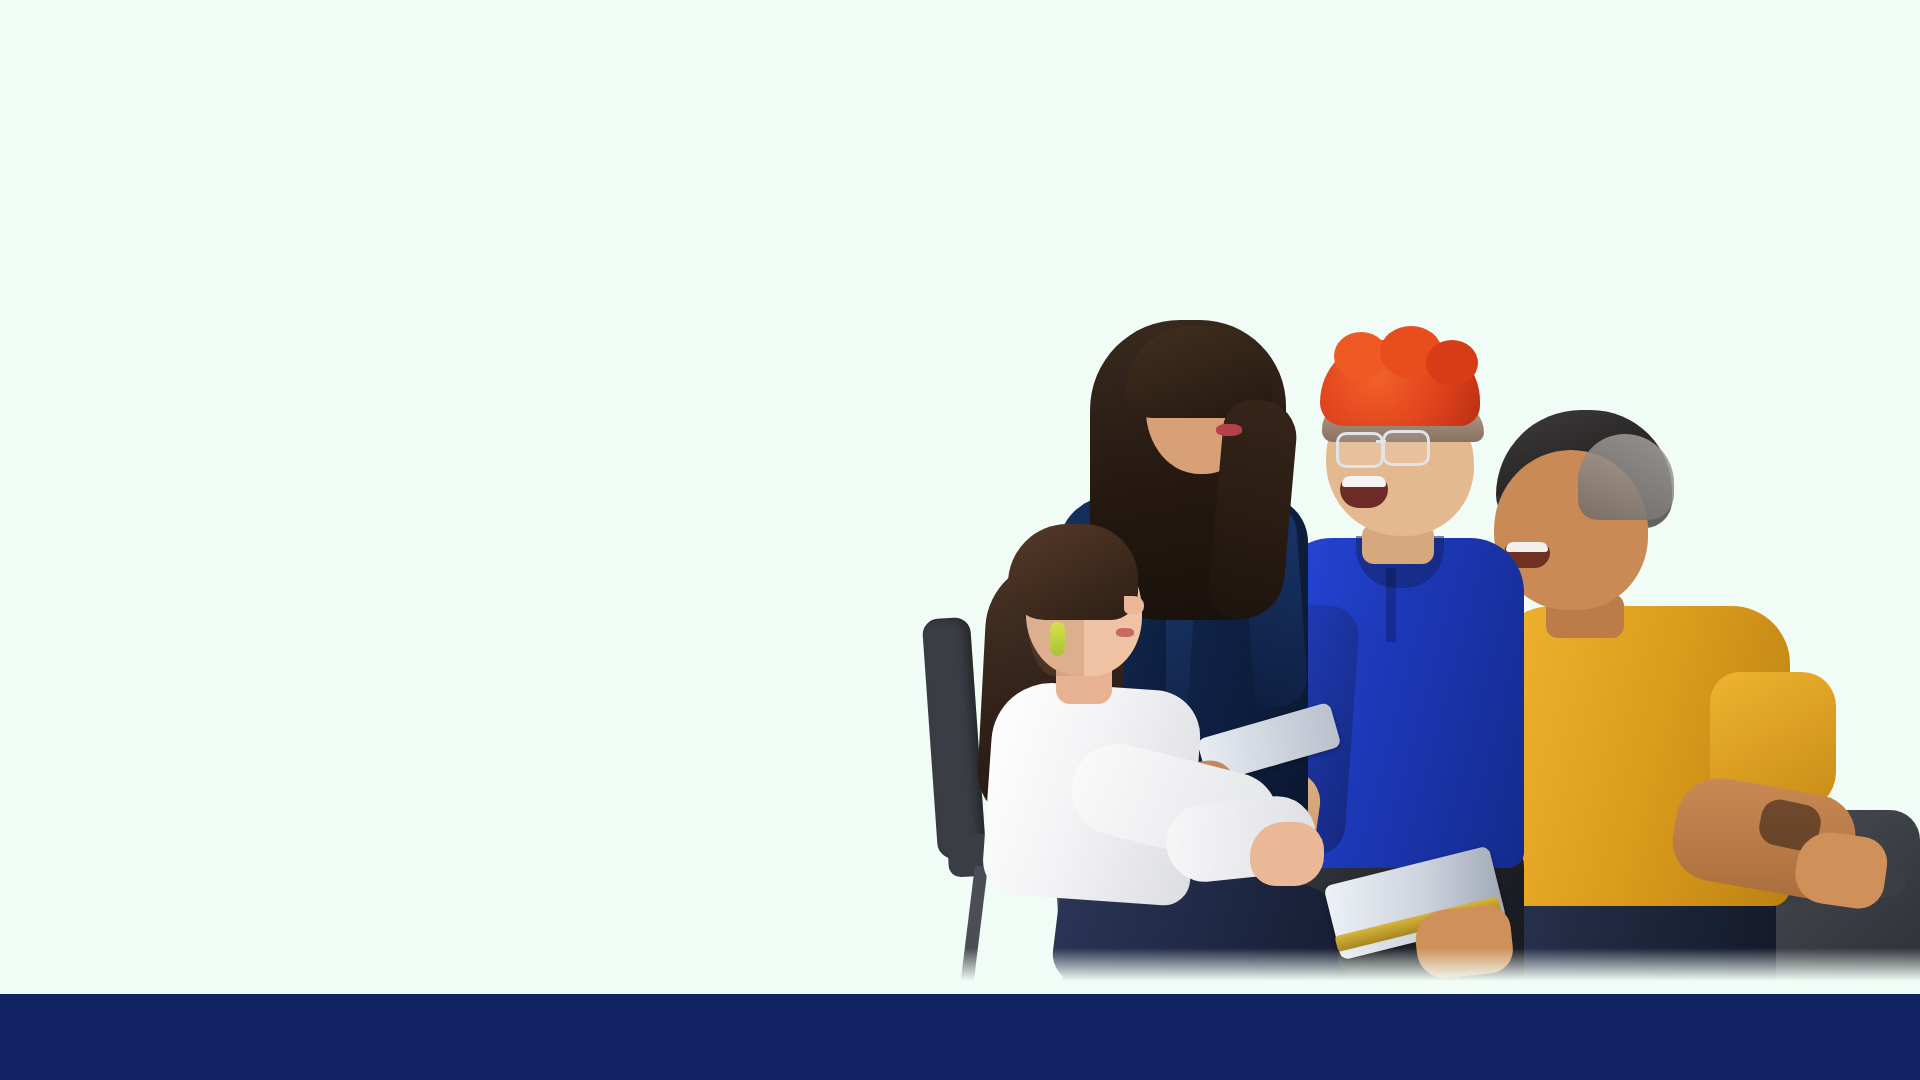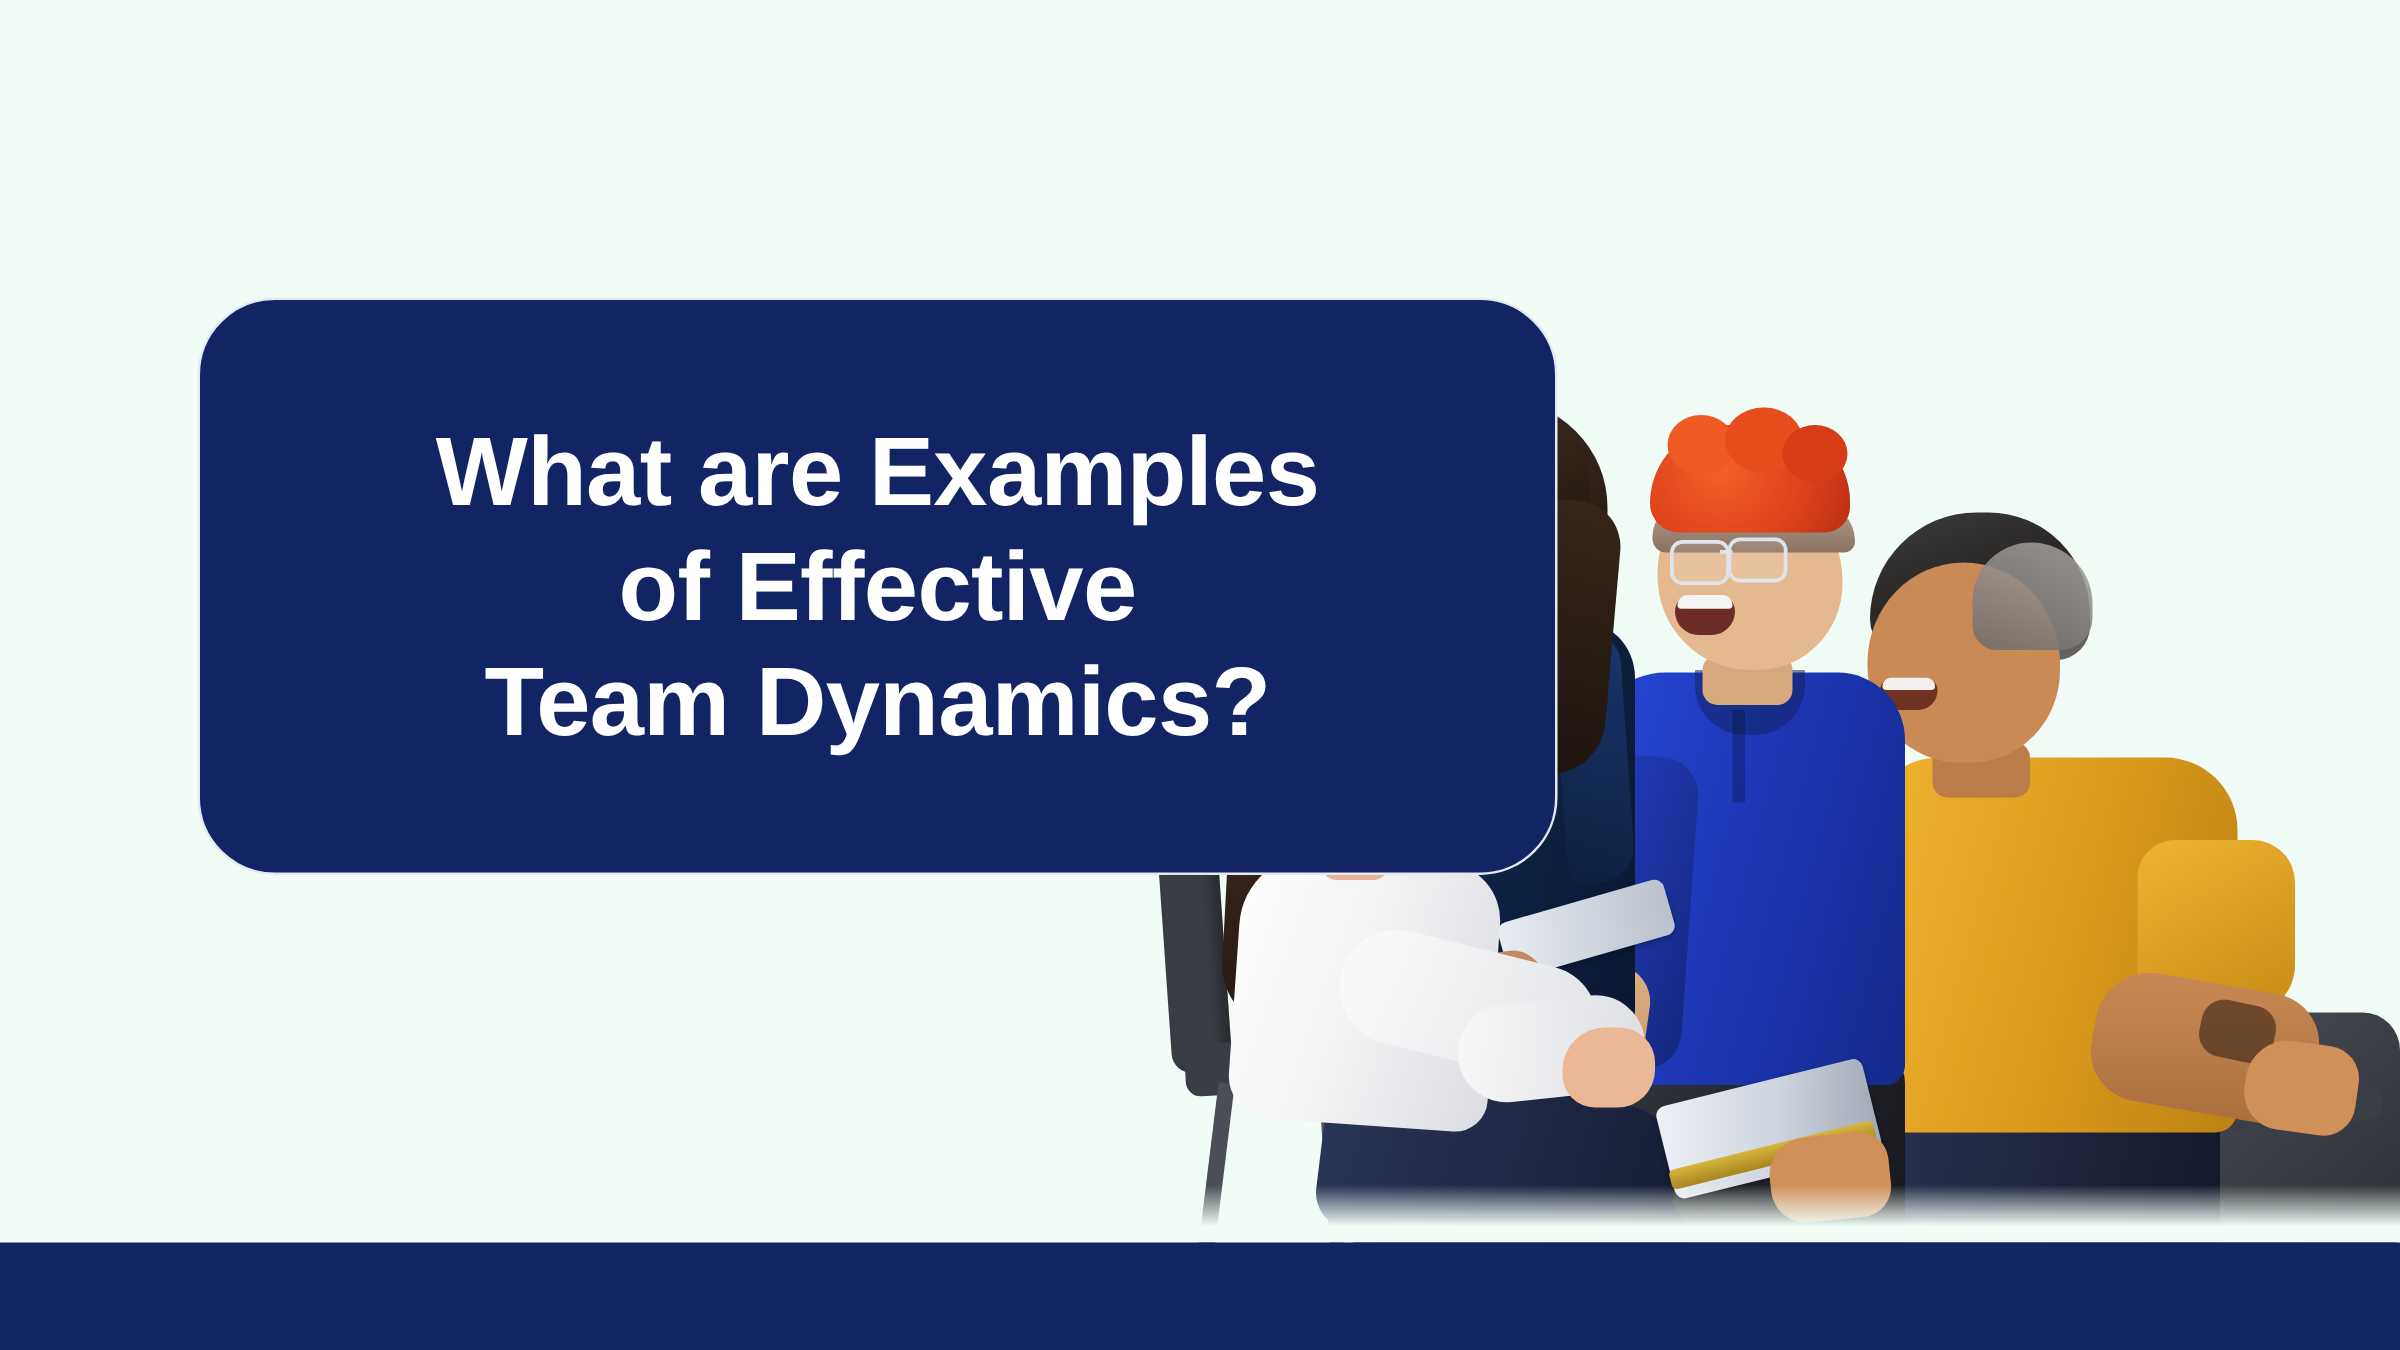--- a/index.html
+++ b/index.html
@@ -544,21 +544,16 @@
       <div class="sh hair-top"></div>
       <div class="sh nose"></div>
       <div class="sh mouth"></div>
       <div class="sh earring"></div>
     </div>
 
   </div>
 
   <div class="photo-fade-bottom"></div>
 
-  <div class="title-card">
-    <div class="title-text">What are Examples
-of Effective
-Team Dynamics?</div>
-  </div>
 
   <div class="bottom-band"></div>
 
 </div>
 
 </body></html>

